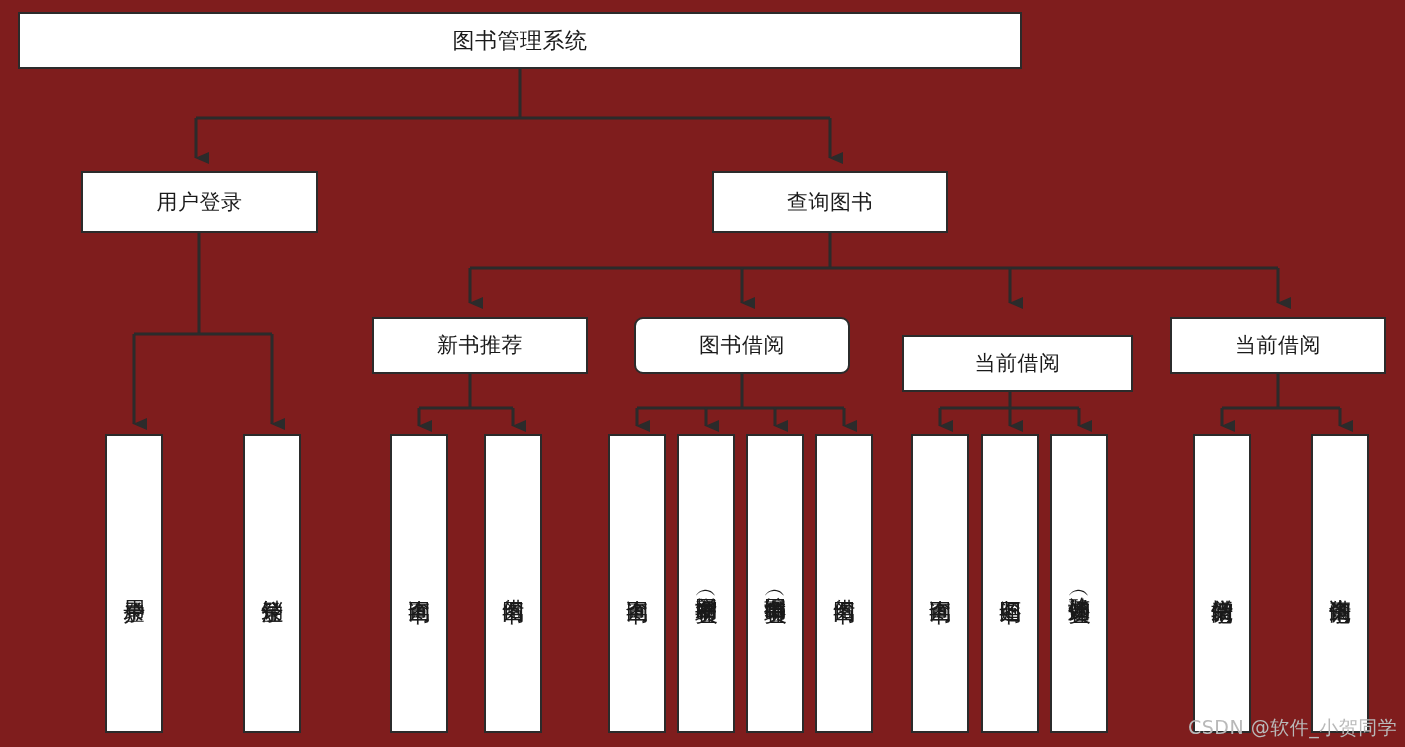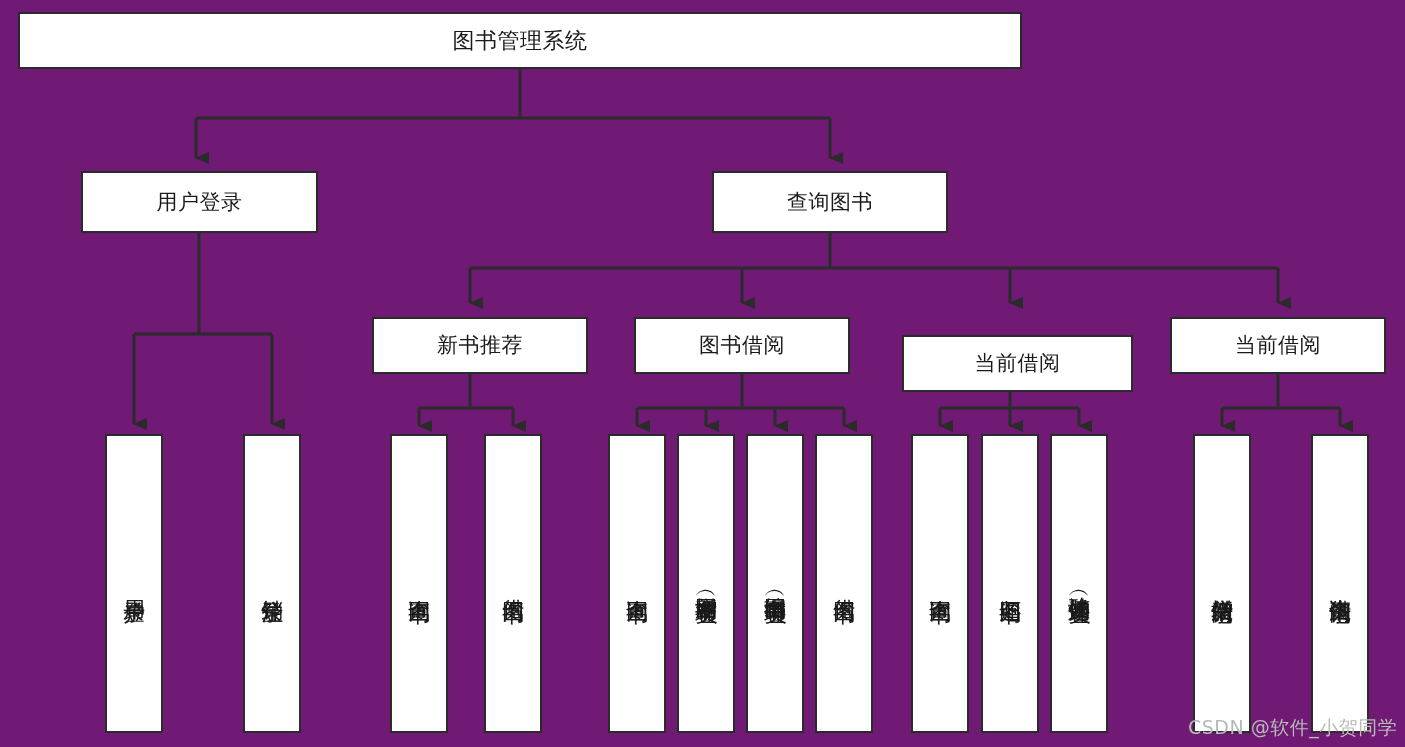--- a/index.html
+++ b/index.html
@@ -4,21 +4,21 @@
 <style>
   html, body {
     margin: 0;
     padding: 0;
     background: #ffffff;
   }
   #stage {
     position: relative;
     width: 1405px;
     height: 747px;
-    background: #701a75;
+    background: #7f1d1d;
     overflow: hidden;
     font-family: "DejaVu Sans", "Liberation Sans", sans-serif;
   }
   #wires {
     position: absolute;
     left: 0; top: 0;
     width: 1405px;
     height: 747px;
     pointer-events: none;
   }
@@ -130,21 +130,21 @@
   <div class="node horiz" style="left:81px; top:171px; width:237px; height:62px;">
     <span class="label">用户登录</span>
   </div>
   <div class="node horiz" style="left:712px; top:171px; width:236px; height:62px;">
     <span class="label">查询图书</span>
   </div>
 
   <div class="node horiz" style="left:372px; top:317px; width:216px; height:57px;">
     <span class="label">新书推荐</span>
   </div>
-  <div class="node horiz" style="left:634px; top:317px; width:216px; height:57px;">
+  <div class="node horiz" style="left:634px; top:317px; width:216px; height:57px;border-radius:9px;">
     <span class="label">图书借阅</span>
   </div>
   <div class="node horiz" style="left:902px; top:322px; width:231px; height:57px;margin-top:13px;">
     <span class="label">当前借阅</span>
   </div>
   <div class="node horiz" style="left:1170px; top:317px; width:216px; height:57px;">
     <span class="label">当前借阅</span>
   </div>
 
   <div class="node leaf" style="left:105px; top:434px; width:58px; height:299px;">

